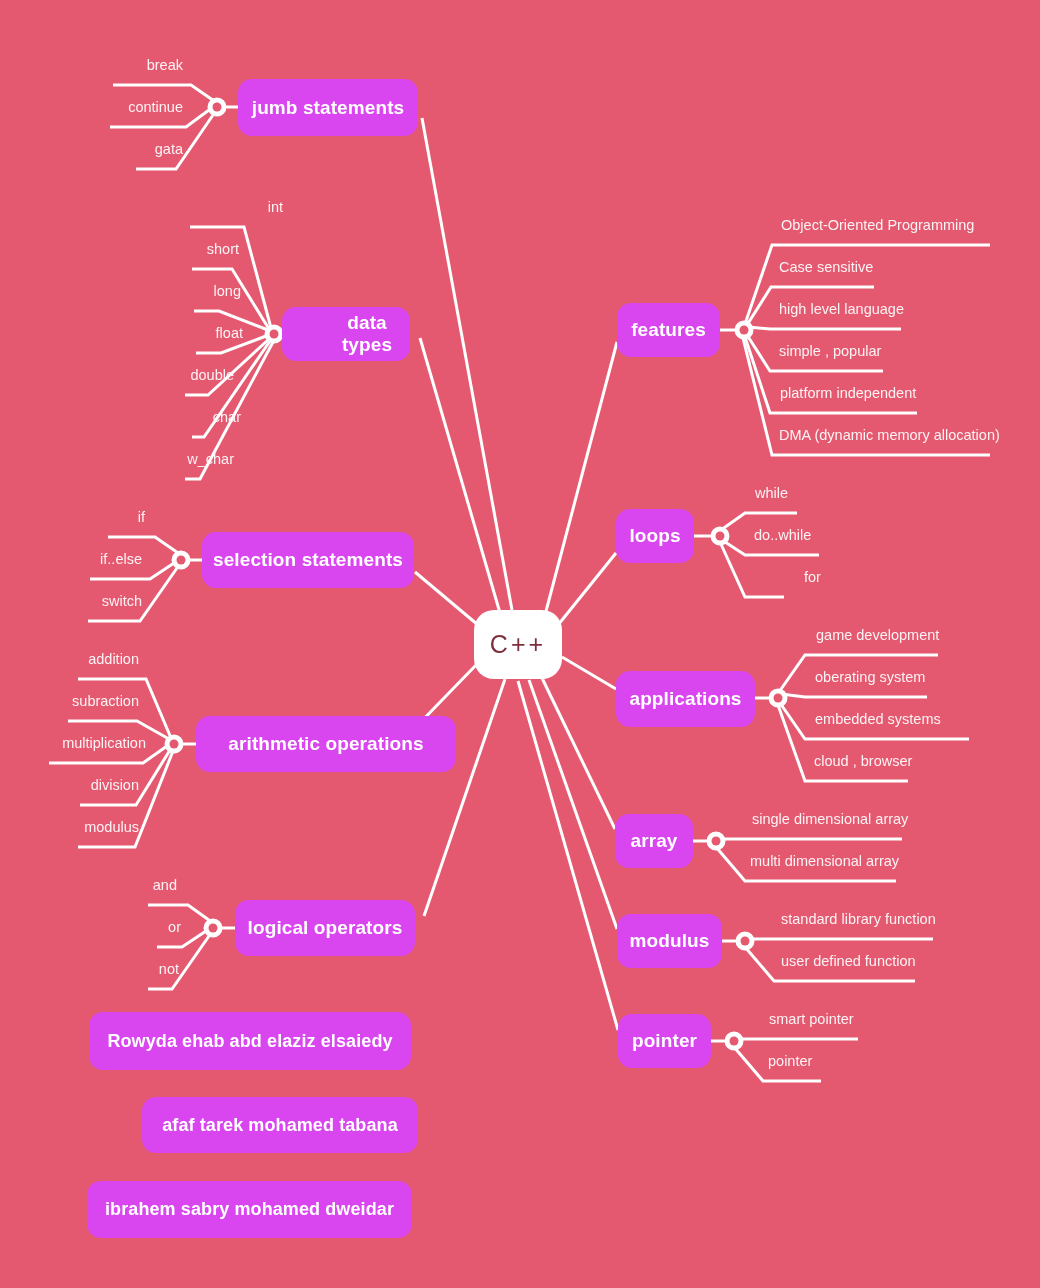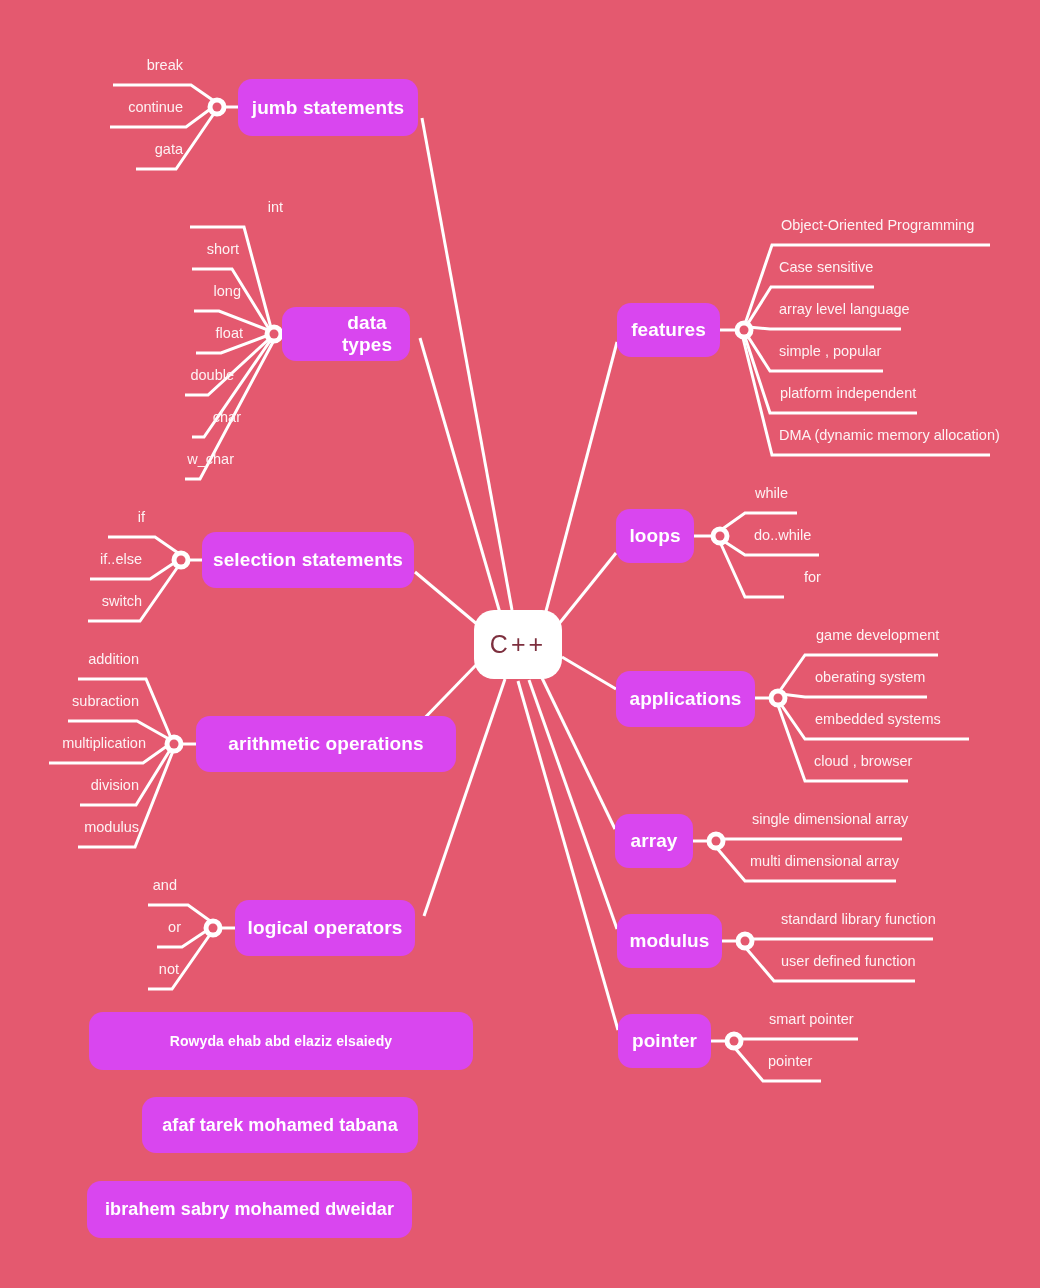--- a/index.html
+++ b/index.html
@@ -275,21 +275,21 @@
   <div class="leaf left" style="left:0px; top:736px; width:146px;">multiplication</div>
   <div class="leaf left" style="left:0px; top:778px; width:139px;">division</div>
   <div class="leaf left" style="left:0px; top:820px; width:139px;">modulus</div>
 
   <div class="leaf left" style="left:0px; top:878px; width:177px;">and</div>
   <div class="leaf left" style="left:0px; top:920px; width:181px;">or</div>
   <div class="leaf left" style="left:0px; top:962px; width:179px;">not</div>
 
   <div class="leaf right" style="left:781px; top:218px;">Object-Oriented Programming</div>
   <div class="leaf right" style="left:779px; top:260px;">Case sensitive</div>
-  <div class="leaf right" style="left:779px; top:302px;">array level language</div>
+  <div class="leaf right" style="left:779px; top:302px;">high level language</div>
   <div class="leaf right" style="left:779px; top:344px;">simple , popular</div>
   <div class="leaf right" style="left:780px; top:386px;">platform independent</div>
   <div class="leaf right" style="left:779px; top:428px;">DMA (dynamic memory allocation)</div>
 
   <div class="leaf right" style="left:755px; top:486px;">while</div>
   <div class="leaf right" style="left:754px; top:528px;">do..while</div>
   <div class="leaf right" style="left:756px; top:570px;margin-left:48px;">for</div>
 
   <div class="leaf right" style="left:816px; top:628px;">game development</div>
   <div class="leaf right" style="left:815px; top:670px;">oberating system</div>
@@ -298,21 +298,21 @@
 
   <div class="leaf right" style="left:752px; top:812px;">single dimensional array</div>
   <div class="leaf right" style="left:750px; top:854px;">multi dimensional array</div>
 
   <div class="leaf right" style="left:781px; top:912px;">standard library function</div>
   <div class="leaf right" style="left:781px; top:954px;">user defined function</div>
 
   <div class="leaf right" style="left:769px; top:1012px;">smart pointer</div>
   <div class="leaf right" style="left:768px; top:1054px;">pointer</div>
 
-  <div class="node" style="left:89px; top:1012px; width:384px; height:58px; font-size:14px;">
+  <div class="node" style="left:89px; top:1012px; width:322px; height:58px; font-size:18px;">
     <span>Rowyda ehab abd elaziz elsaiedy</span>
   </div>
   <div class="node" style="left:142px; top:1097px; width:276px; height:56px; font-size:18px;">
     <span>afaf tarek mohamed tabana</span>
   </div>
   <div class="node" style="left:87px; top:1181px; width:325px; height:57px; font-size:18px;">
     <span>ibrahem sabry mohamed dweidar</span>
   </div>
 
 </div>

